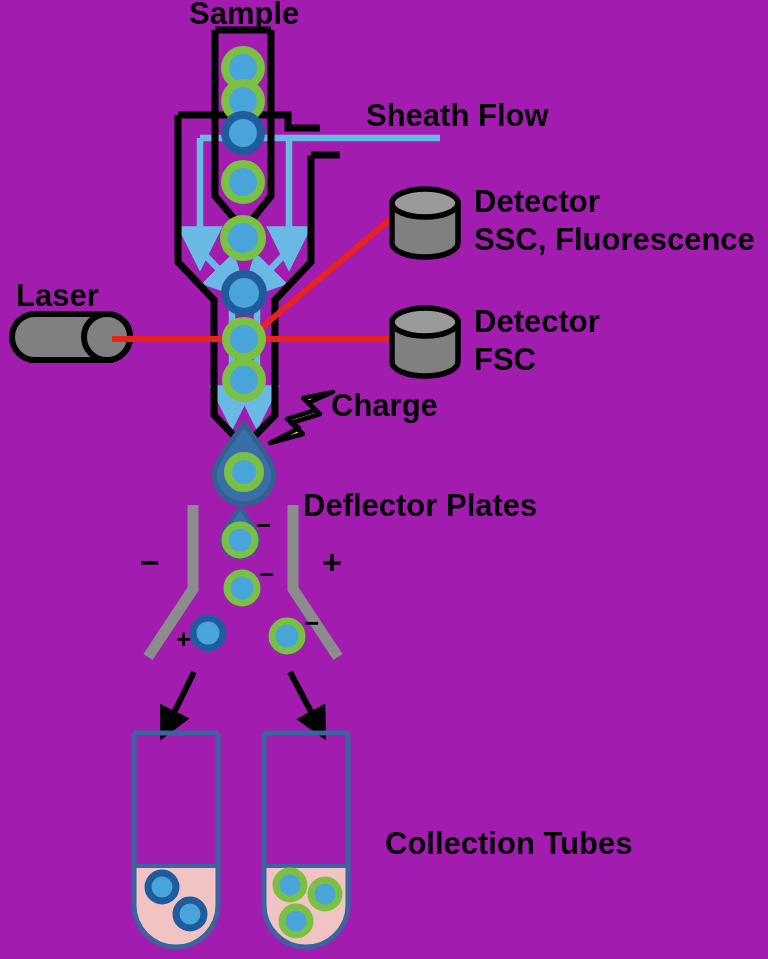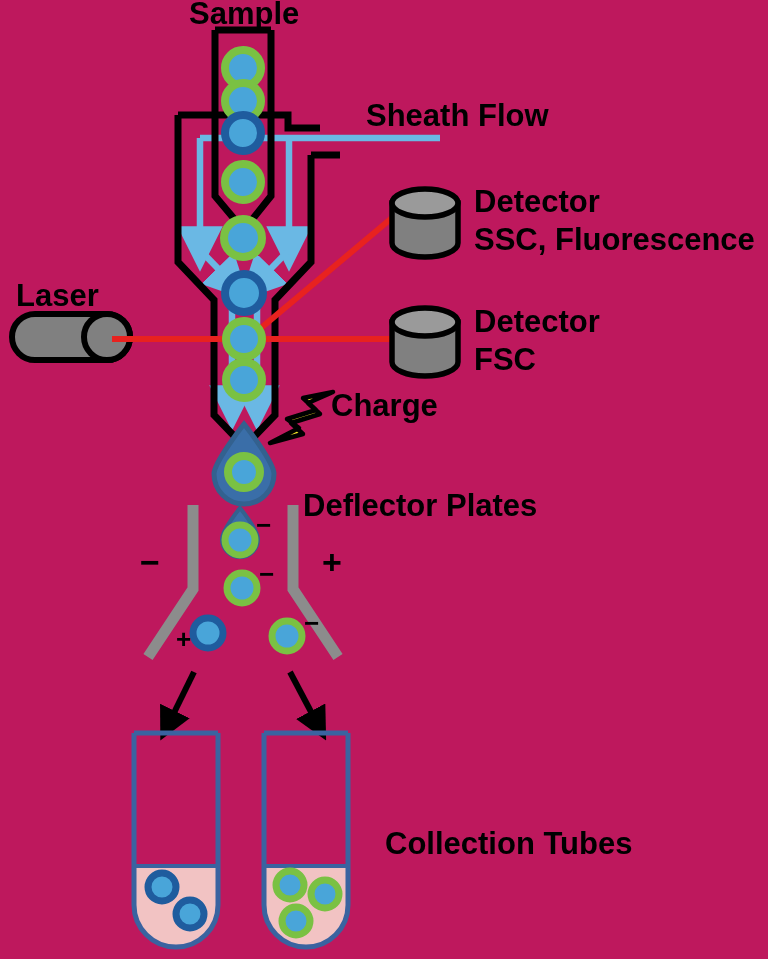--- a/index.html
+++ b/index.html
@@ -1,18 +1,18 @@
 <!DOCTYPE html>
 <html><head>
 <meta charset="utf-8">
 <style>
   html,body{margin:0;padding:0;background:#ffffff;}
   body{width:768px;height:959px;overflow:hidden;
        font-family:"Liberation Sans","DejaVu Sans",sans-serif;}
-  #stage{position:relative;width:768px;height:959px;background:#be185d;}
+  #stage{position:relative;width:768px;height:959px;background:#a21caf;}
   svg#diagram{display:block;width:768px;height:959px;}
   text.lbl{font-family:"Liberation Sans","DejaVu Sans",sans-serif;
            font-weight:bold;fill:#000;}
   text.big{font-size:31px;}
   text.sign{font-size:34px;font-weight:bold;}
   text.sign-sm{font-size:26px;font-weight:bold;}
 </style>
 </head>
 <body>
 

